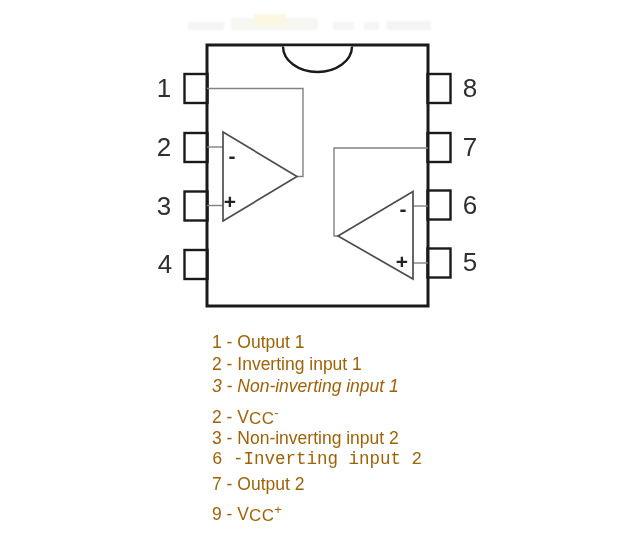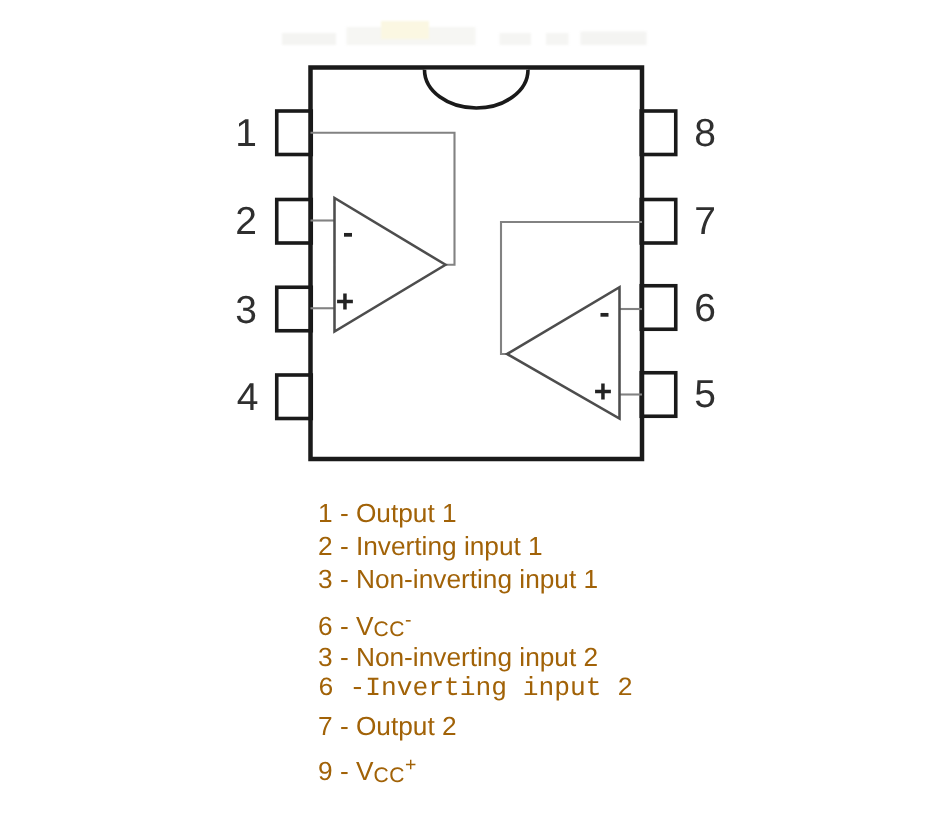--- a/index.html
+++ b/index.html
@@ -28,23 +28,23 @@
     position:absolute;width:20px;height:20px;line-height:20px;text-align:center;
     font-size:21px;font-weight:bold;color:#232323;
   }
   #op1-minus{left:222px;top:146px;} #op1-plus{left:220px;top:192px;}
   #op2-minus{left:393px;top:199px;} #op2-plus{left:392px;top:252px;}
 
   .legend-line{
     position:absolute;left:212px;height:20px;line-height:20px;
     font-size:17.5px;color:#a16207;white-space:nowrap;
   }
-  #lg1{top:332px;} #lg2{top:354px;} #lg3{top:376px;} #lg4{top:403px;}
+  #lg1{top:332px;} #lg2{top:354px;} #lg3{top:376px;font-style:italic;} #lg4{top:403px;}
   #lg5{top:428px;} #lg6{top:449px;font-family:Liberation Mono, monospace;} #lg7{top:474px;} #lg8{top:500px;}
-  .vcc-sub{font-size:14px;vertical-align:-1px;letter-spacing:.4px;}
+  .vcc-sub{font-size:17px;vertical-align:-1px;letter-spacing:.4px;}
   .vcc-sup{font-size:13px;vertical-align:6px;font-weight:500;}
 
   .smudge{position:absolute;filter:blur(.8px);pointer-events:none;}
   #sm1{left:188px;top:22px;width:36px;height:8px;background:#f4f4f2;}
   #sm2{left:231px;top:18px;width:86px;height:12px;background:#f6f6f3;}
   #sm2b{left:254px;top:14px;width:32px;height:12px;background:#fbf7e2;}
   #sm3{left:333px;top:22px;width:21px;height:8px;background:#f5f5f3;}
   #sm4{left:364px;top:22px;width:15px;height:8px;background:#f5f5f3;}
   #sm5{left:387px;top:21px;width:44px;height:9px;background:#f4f4f2;}
 </style>
@@ -103,21 +103,21 @@
     <div class="legend-line" id="lg1">
       <span>1 - Output 1</span>
     </div>
     <div class="legend-line" id="lg2">
       <span>2 - Inverting input 1</span>
     </div>
     <div class="legend-line" id="lg3">
       <span>3 - Non-inverting input 1</span>
     </div>
     <div class="legend-line" id="lg4">
-      <span>6 - V</span><span class="vcc-sub">CC</span><span class="vcc-sup">-</span>
+      <span>2 - V</span><span class="vcc-sub">CC</span><span class="vcc-sup">-</span>
     </div>
     <div class="legend-line" id="lg5">
       <span>3 - Non-inverting input 2</span>
     </div>
     <div class="legend-line" id="lg6">
       <span>6 -Inverting input 2</span>
     </div>
     <div class="legend-line" id="lg7">
       <span>7 - Output 2</span>
     </div>

